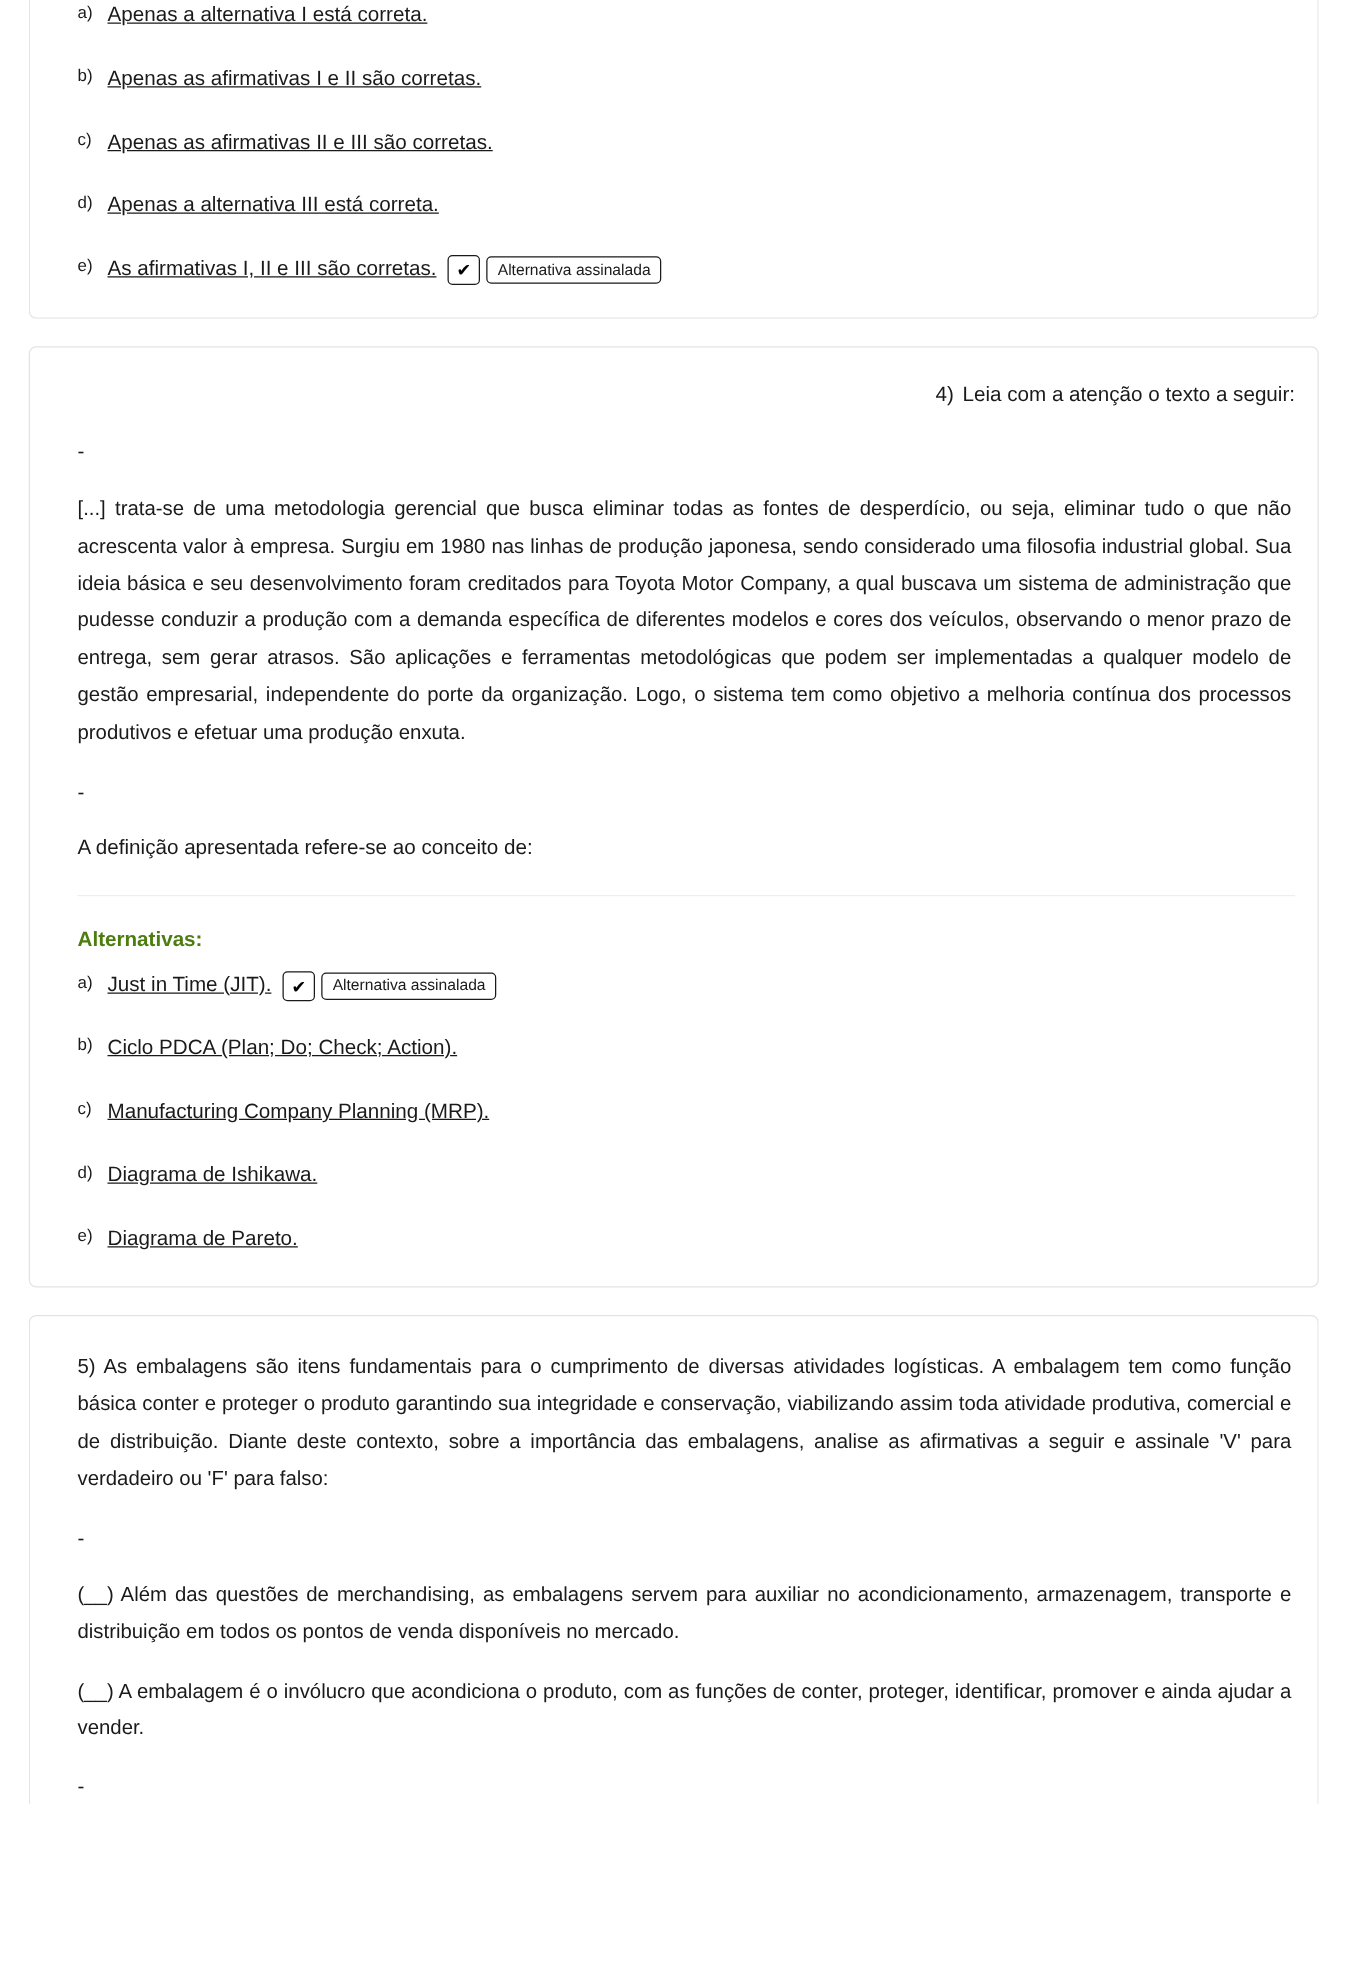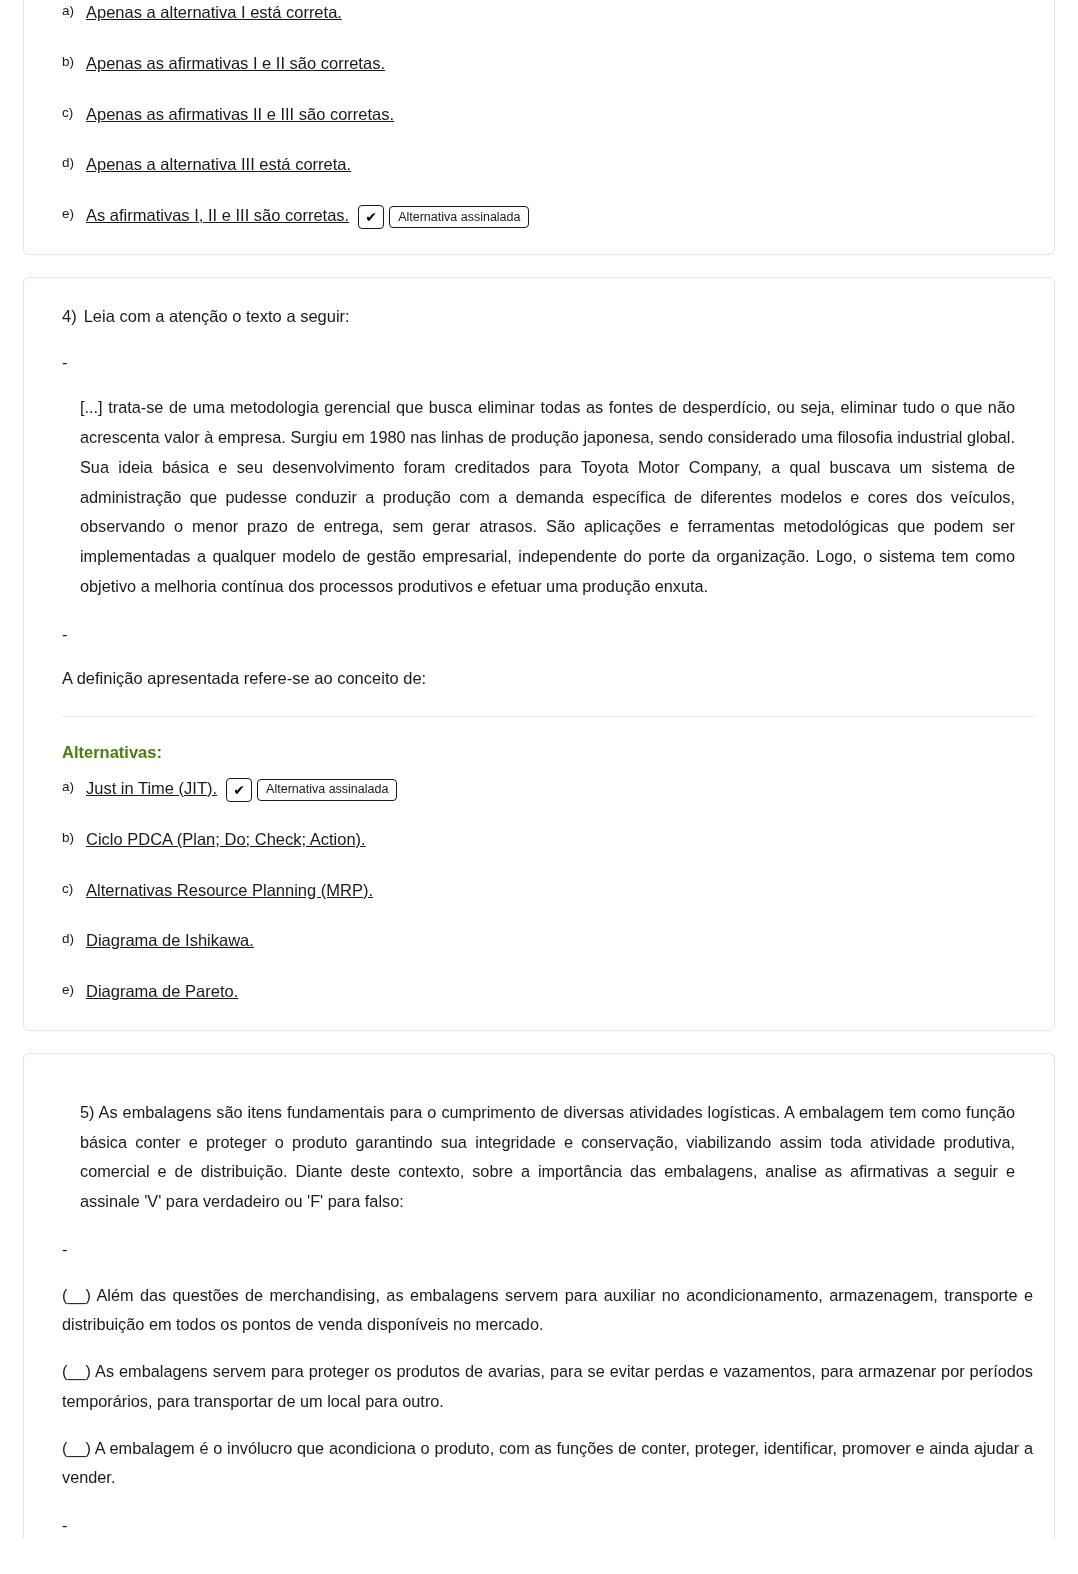--- a/index.html
+++ b/index.html
@@ -45,38 +45,39 @@
     margin-bottom: 0;
     padding-bottom: 0;
   }
 
   
   .q-head {
     font-size: 16.5px;
     line-height: 1.55;
     margin: 0 0 4px 0;
     padding-left: 18px;
+    text-align: right;
   }
   .q-head .num {
     margin-right: 7px;
   }
 
   .dash-line {
     font-size: 16.5px;
     line-height: 1.55;
     padding-left: 18px;
     margin: 20px 0 18px 0;
     color: #1a1a1a;
   }
 
   .body-text {
     font-size: 16.3px;
     line-height: 1.83;
     text-align: justify;
-    margin: 18px;
+    margin: 0;
     padding: 0 3px 0 18px;
     hyphens: none;
   }
 
   .lead-text {
     font-size: 16.5px;
     line-height: 1.6;
     margin: 0;
     padding-left: 18px;
   }
@@ -242,21 +243,21 @@
         </span>
       </li>
 
       <li class="alt-item">
         <span class="alt-letter">b)</span>
         <span class="alt-text">Ciclo PDCA (Plan; Do; Check; Action).</span>
       </li>
 
       <li class="alt-item">
         <span class="alt-letter">c)</span>
-        <span class="alt-text">Alternativas Resource Planning (MRP).</span>
+        <span class="alt-text">Manufacturing Company Planning (MRP).</span>
       </li>
 
       <li class="alt-item">
         <span class="alt-letter">d)</span>
         <span class="alt-text">Diagrama de Ishikawa.</span>
       </li>
 
       <li class="alt-item">
         <span class="alt-letter">e)</span>
         <span class="alt-text">Diagrama de Pareto.</span>
@@ -266,21 +267,20 @@
   </section>
 
   <section class="q-card clipped-bottom">
 
     <p class="body-text">5) As embalagens são itens fundamentais para o cumprimento de diversas atividades logísticas. A embalagem tem como função básica conter e proteger o produto garantindo sua integridade e conservação, viabilizando assim toda atividade produtiva, comercial e de distribuição. Diante deste contexto, sobre a importância das embalagens, analise as afirmativas a seguir e assinale 'V' para verdadeiro ou 'F' para falso:</p>
 
     <p class="dash-line">-</p>
 
     <ul class="vf-list">
       <li class="vf-item">(__) Além das questões de merchandising, as embalagens servem para auxiliar no acondicionamento, armazenagem, transporte e distribuição em todos os pontos de venda disponíveis no mercado.</li>
-      <li class="vf-item">(__) As embalagens servem para proteger os produtos de avarias, para se evitar perdas e vazamentos, para armazenar por períodos temporários, para transportar de um local para outro.</li>
       <li class="vf-item">(__) A embalagem é o invólucro que acondiciona o produto, com as funções de conter, proteger, identificar, promover e ainda ajudar a vender.</li>
     </ul>
 
     <p class="dash-line">-</p>
 
   </section>
 
 </div>
 
 </body></html>

